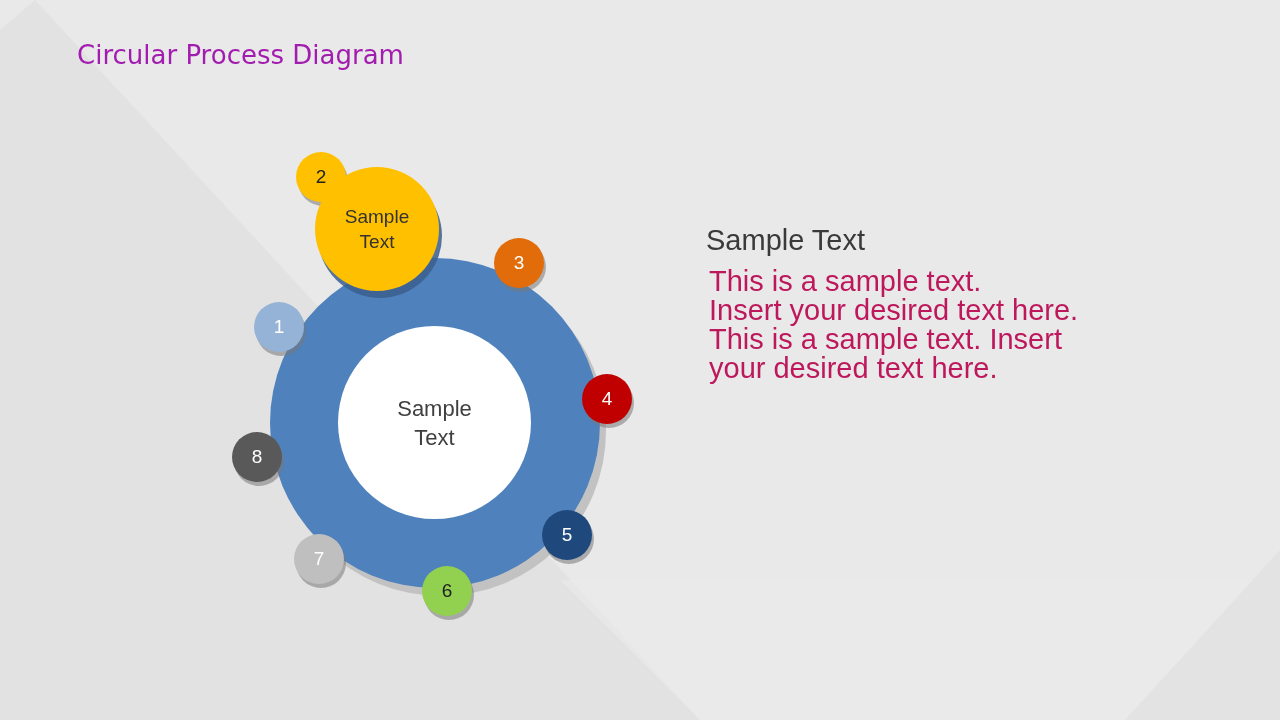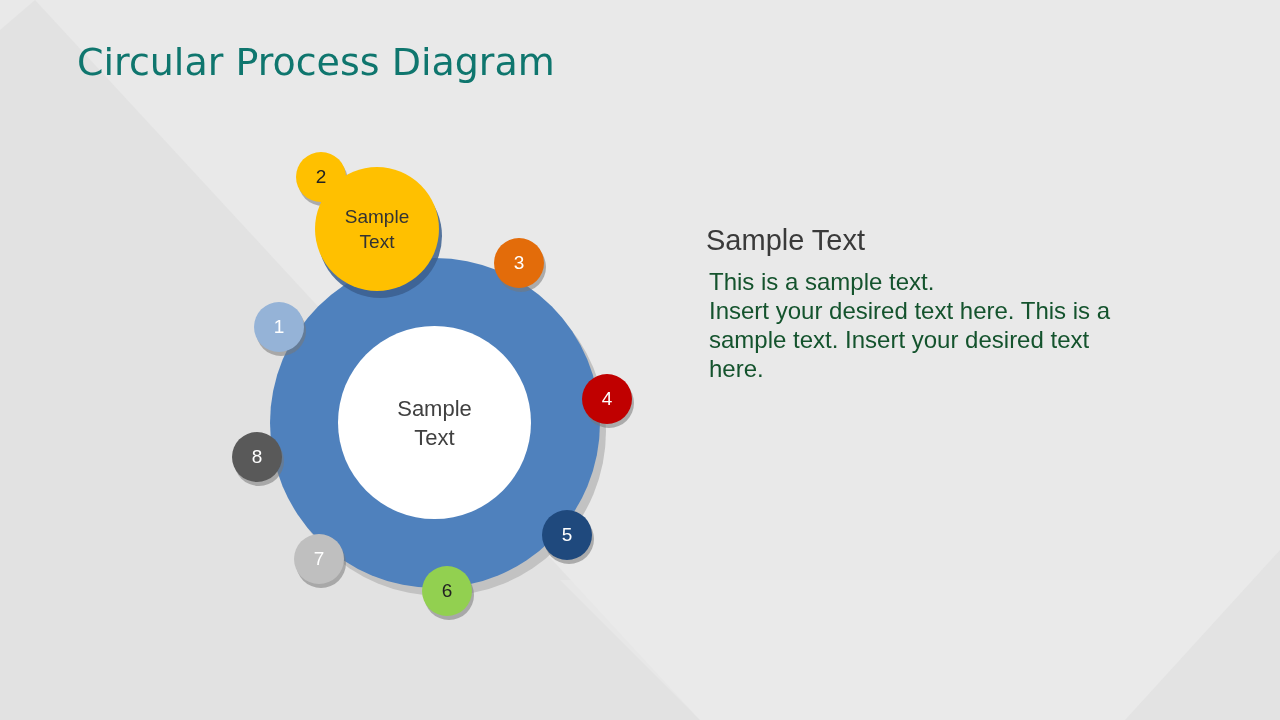--- a/index.html
+++ b/index.html
@@ -5,21 +5,21 @@
     html, body { margin: 0; padding: 0; }
     body {
       width: 1280px; height: 720px; overflow: hidden; position: relative;
       background: #e9e9e9;
       font-family: "Liberation Sans", sans-serif;
     }
     .bg { position: absolute; inset: 0; }
     .title {
       position: absolute; left: 77px; top: 40px;
       font-family: "DejaVu Sans", sans-serif;
-      font-size: 38px; color: #0f766e; letter-spacing: 0px; font-weight: 400;
+      font-size: 26px; color: #a21caf; letter-spacing: 0px; font-weight: 400;
     }
     .diagram { position: absolute; left: 0; top: 0; width: 1280px; height: 720px; }
     .ring-shadow {
       position: absolute; left: 276px; top: 266px; width: 330px; height: 330px;
       border-radius: 50%; background: #c2c2c2;
     }
     .ring {
       position: absolute; left: 270px; top: 258px; width: 330px; height: 330px;
       border-radius: 50%; background: #4f81bd;
     }
@@ -39,21 +39,21 @@
       display: flex; align-items: center; justify-content: center; text-align: center;
       font-size: 19px; color: #333; line-height: 25px;
     }
     .dot {
       position: absolute; width: 50px; height: 50px; border-radius: 50%;
       display: flex; align-items: center; justify-content: center;
       font-size: 19px; box-shadow: 2px 4px 0 rgba(120,120,120,0.55);
     }
     .text-block { position: absolute; left: 706px; top: 224px; width: 420px; }
     .text-heading { font-size: 29px; color: #3a3a3a; margin-bottom: 10px; }
-    .text-body { font-size: 24px; color: #14532d; line-height: 29px; padding-left: 3px; white-space: pre-line; }
+    .text-body { font-size: 29px; color: #be185d; line-height: 29px; padding-left: 3px; white-space: pre-line; }
   </style>
 </head>
 <body>
 
 <svg class="bg" width="1280" height="720">
   <polygon points="0,30 35,0 700,720 0,720" fill="#e2e2e2"></polygon>
   <polygon points="560,580 1280,580 1280,720 700,720" fill="#ebebeb" opacity="0.5"></polygon>
   <polygon points="1280,550 1280,720 1125,720" fill="#e3e3e3"></polygon>
 </svg>
 

